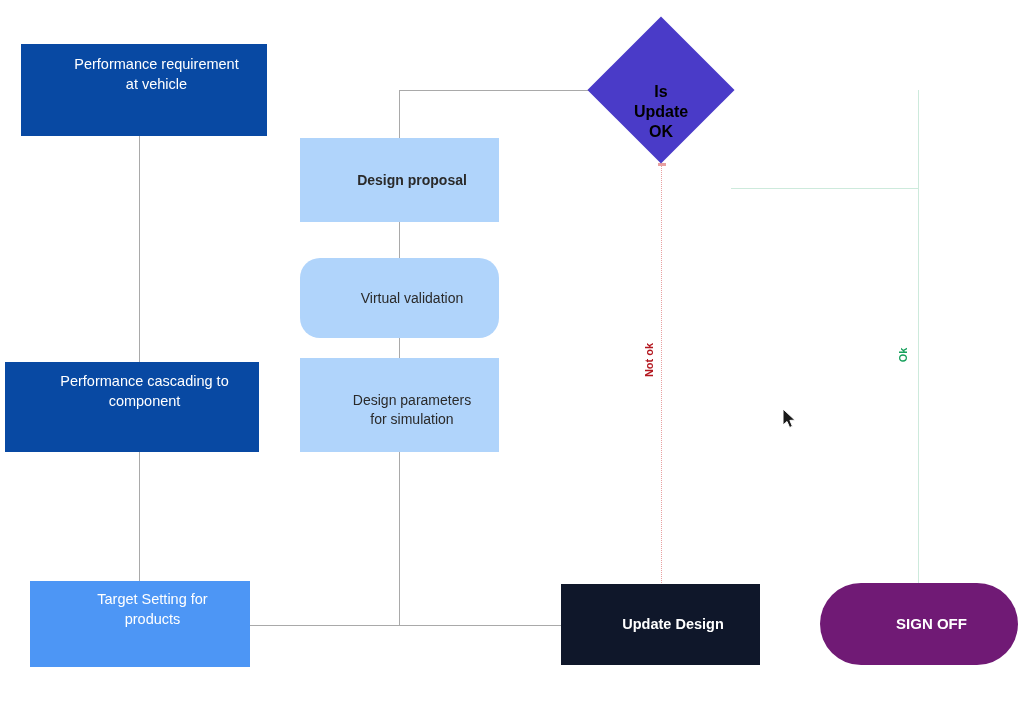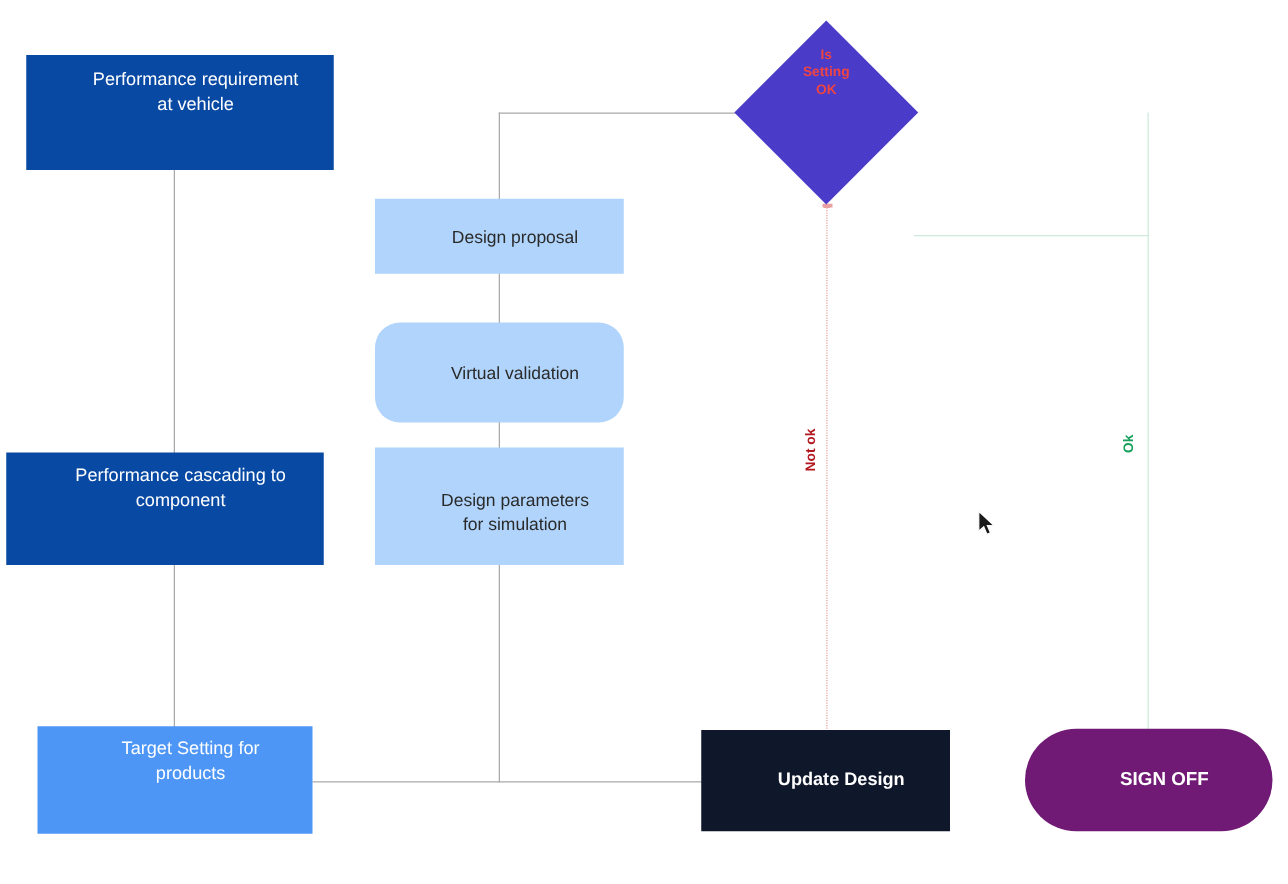--- a/index.html
+++ b/index.html
@@ -87,24 +87,24 @@
     height: 100%;
     background: #4a3bc8;
     transform: rotate(45deg);
   }
   .diamond-label {
     position: absolute;
     left: 0; top: 0;
     width: 100%;
     height: 100%;
     display: flex;
-    align-items: flex-start;
+    align-items: flex-end;
     justify-content: center;
-    color: #ef4444;
-    font-size: 11px;
+    color: #000000;
+    font-size: 16px;
     font-weight: bold;
     line-height: 1.25;
     text-align: center;
   }
 
   
   .line {
     position: absolute;
     z-index: 1;
   }
@@ -169,38 +169,38 @@
   </div>
 
   <div class="node box-darkblue" style="left:5px; top:362px; width:254px; height:90px;">
     <span class="node-text">Performance cascading to component</span>
   </div>
 
   <div class="node box-midblue" style="left:30px; top:581px; width:220px; height:86px;">
     <span class="node-text">Target Setting for products</span>
   </div>
 
-  <div class="node box-lightblue" style="left:300px; top:159px; width:199px; height:60px;">
+  <div class="node box-lightblue" style="left:300px; top:138px; width:199px; height:84px;font-weight:bold;">
     <span class="node-text">Design proposal</span>
   </div>
 
   <div class="node box-lightblue" style="left:300px; top:258px; width:199px; height:80px;border-radius:20px;">
     <span class="node-text">Virtual validation</span>
   </div>
 
   <div class="node box-lightblue" style="left:300px; top:358px; width:199px; height:94px; align-items:center; padding-top:10px;">
     <span class="node-text">Design parameters for simulation</span>
   </div>
 
   <div class="diamond-wrap" style="left:609px; top:38px; width:104px; height:104px;">
     <div class="diamond-shape"></div>
     <div class="diamond-label">
       <div>
         <div>Is</div>
-        <div>Setting</div>
+        <div>Update</div>
         <div>OK</div>
       </div>
     </div>
   </div>
 
   <div class="node box-cyan" style="left:561px; top:584px; width:199px; height:81px;">
     <span class="node-text">Update Design</span>
   </div>
 
   <div class="node box-green" style="left:820px; top:583px; width:198px; height:82px;">

